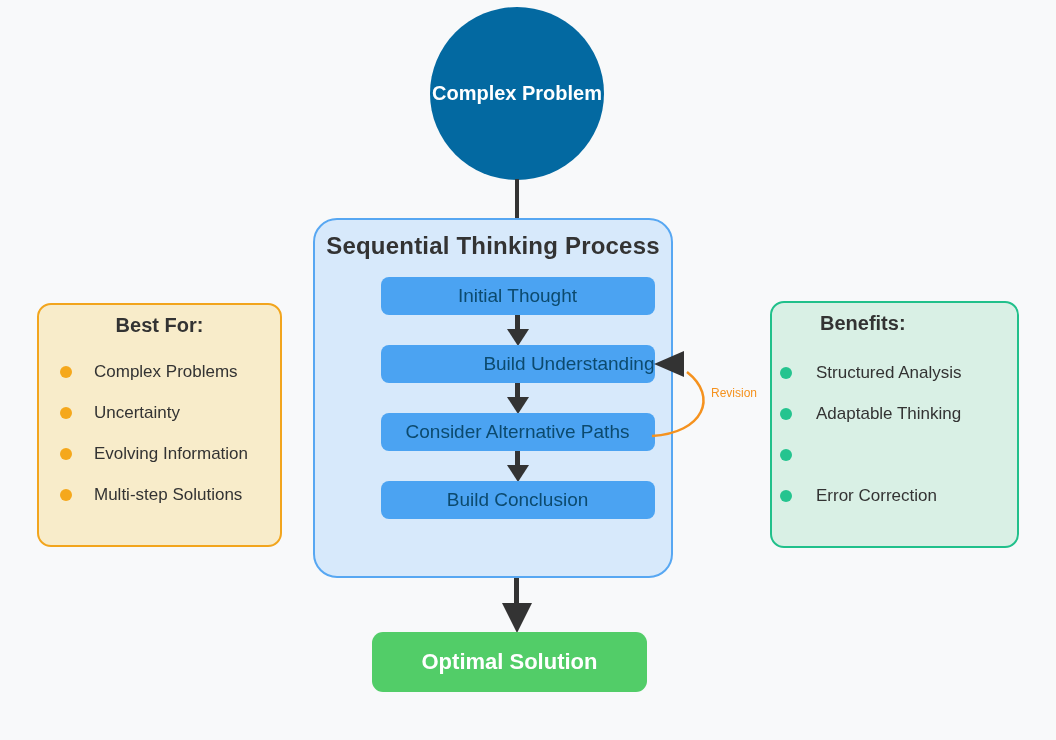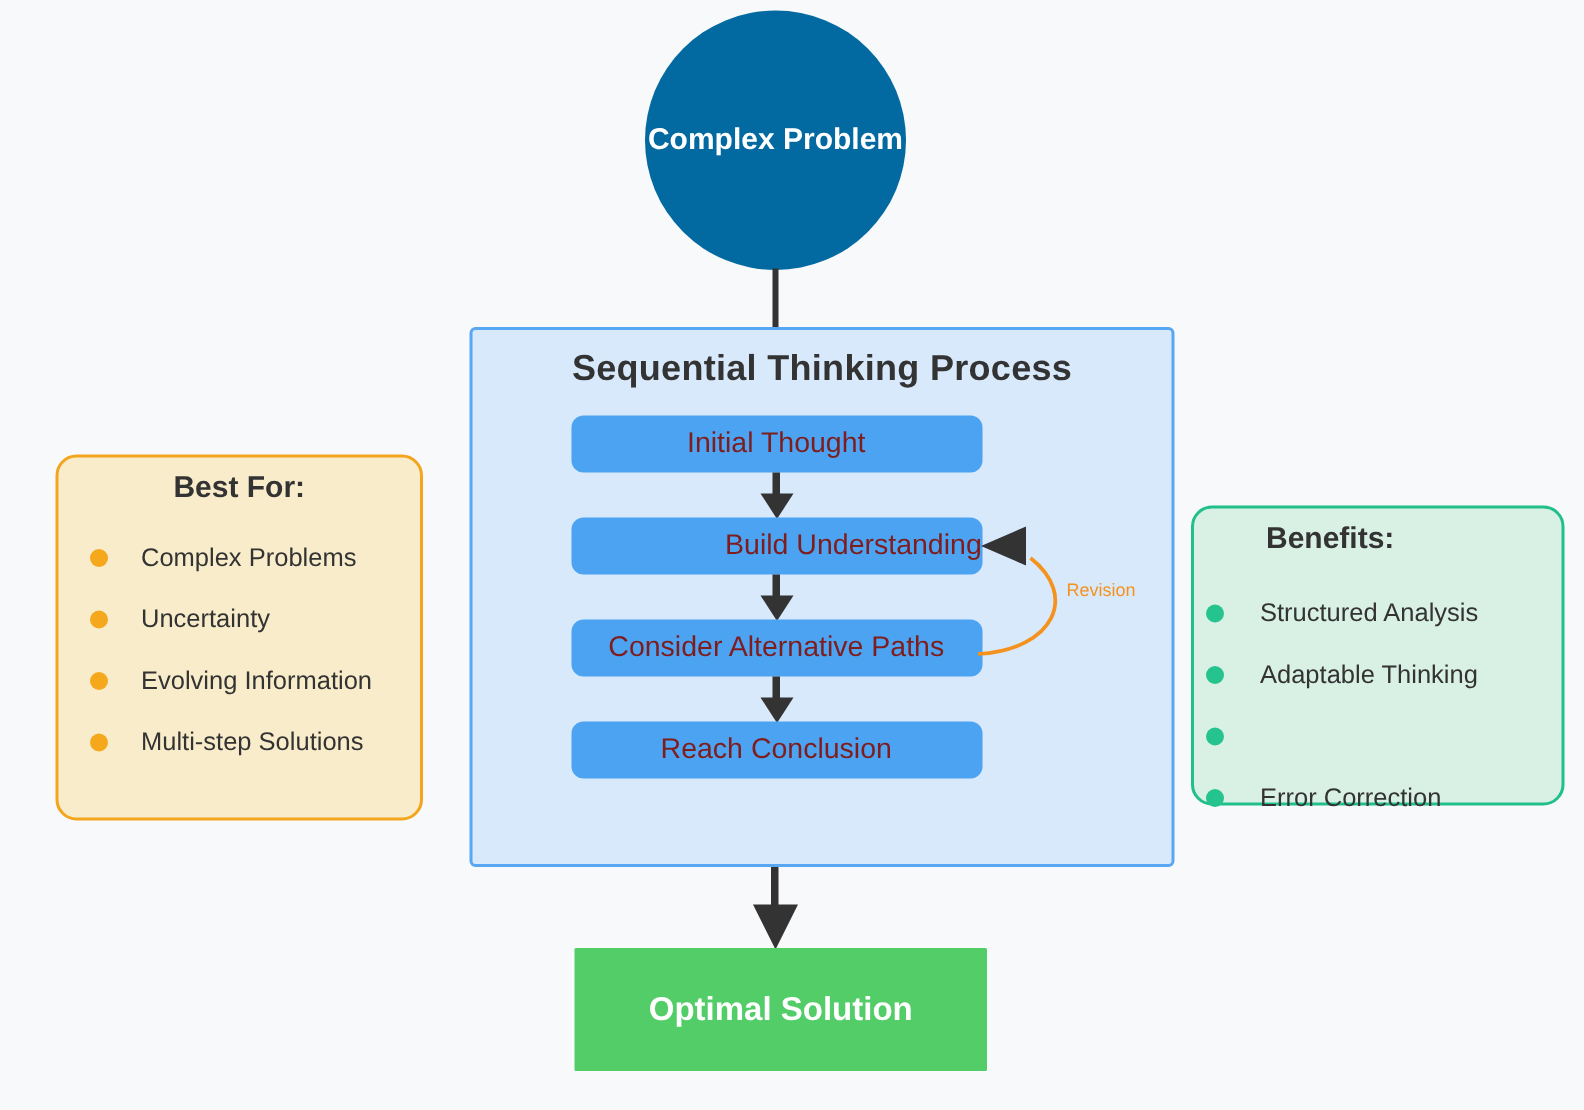--- a/index.html
+++ b/index.html
@@ -33,34 +33,34 @@
   .big-line { left: 514px; top: 578px; width: 5px; height: 28px; }
   .big-tri {
     position: absolute; left: 502px; top: 603px; width: 0; height: 0;
     border-left: 15px solid transparent; border-right: 15px solid transparent;
     border-top: 30px solid #333333;
   }
 
   
   .process-container {
     position: absolute; left: 313px; top: 218px;
-    width: 470px; height: 360px; box-sizing: border-box;
-    background: #d7e9fb; border: 2.5px solid #57a7f2; border-radius: 4px;
+    width: 360px; height: 360px; box-sizing: border-box;
+    background: #d7e9fb; border: 2.5px solid #57a7f2; border-radius: 24px;
   }
   .process-title {
     position: absolute; left: 0; right: 0; top: 12px;
     text-align: center; font-size: 24px; font-weight: bold; color: #333333;
     letter-spacing: 0.2px;
   }
   .step {
     position: absolute; left: 65.5px; width: 274px; height: 38px;
     background: #4ba3f2; border-radius: 8px;
     display: flex; align-items: center; justify-content: center;
   }
-  .step span { color: #7f1d1d; font-size: 19px; font-weight: 500; }
+  .step span { color: #0c4a6e; font-size: 19px; font-weight: 500; }
   .step-1 { top: 56.5px; }
   .step-2 { top: 124.5px; justify-content: flex-end; }
   .step-3 { top: 192.5px; }
   .step-4 { top: 260.5px; }
   .step-line { position: absolute; left: 200.25px; width: 4.5px; height: 15px; background: #333333; }
   .sl-1 { top: 94.5px; }  .st-1 { left: 191.5px; top: 108.5px; }
   .sl-2 { top: 162.5px; } .st-2 { left: 191.5px; top: 176.5px; }
   .sl-3 { top: 230.5px; } .st-3 { left: 191.5px; top: 244.5px; }
 
   
@@ -72,22 +72,22 @@
 
   
   .panel {
     position: absolute; box-sizing: border-box; border-radius: 14px; padding-left: 19px;
   }
   .panel-best {
     left: 37px; top: 303px; width: 245px; height: 244px;
     background: #f8ecca; border: 2.5px solid #f2a51d;
   }
   .panel-benefits {
-    left: 794px; top: 301px; width: 249px; height: 200px;
-    background: #d9f0e5; border: 2.5px solid #21c08b; margin-top: 36px;
+    left: 770px; top: 301px; width: 249px; height: 247px;
+    background: #d9f0e5; border: 2.5px solid #21c08b;
   }
   .panel-title {
     position: absolute; left: 0; right: 0; top: 9px;
     font-size: 20px; font-weight: bold; color: #333333;
   }
   .panel-best .panel-title { text-align: center; }
   .panel-benefits .panel-title { text-align: left; padding-left: 48px; }
   .panel-list {
     position: absolute; left: 0; right: 0; margin: 0; padding: 0; list-style: none;
   }
@@ -96,22 +96,22 @@
   .panel-list li { display: flex; align-items: center; height: 41px; }
   .bullet {
     width: 12px; height: 12px; border-radius: 50%; flex: 0 0 12px;
   }
   .panel-best .bullet { margin-left: 21px; margin-right: 22px; background: #f5a81c; }
   .panel-benefits .bullet { margin-left: 8px; margin-right: 24px; background: #25c48f; }
   .panel-list li span.item-label { font-size: 17px; color: #333333; }
 
   
   .node-solution {
-    position: absolute; left: 383px; top: 632px;
-    width: 275px; height: 82px; border-radius: 1px;
+    position: absolute; left: 372px; top: 632px;
+    width: 275px; height: 60px; border-radius: 11px;
     background: #52cd68;
     display: flex; align-items: center; justify-content: center;
   }
   .node-solution span { color: #ffffff; font-size: 22px; font-weight: bold; }
 </style>
 </head>
 <body>
 
 <div class="canvas">
 
@@ -136,21 +136,21 @@
     <div class="step-line sl-2"></div>
     <div class="tri-down st-2"></div>
 
     <div class="step step-3">
       <span>Consider Alternative Paths</span>
     </div>
     <div class="step-line sl-3"></div>
     <div class="tri-down st-3"></div>
 
     <div class="step step-4">
-      <span>Reach Conclusion</span>
+      <span>Build Conclusion</span>
     </div>
   </div>
 
   <svg class="revision-svg" viewBox="0 0 1056 740">
     <path d="M 652 436 C 703 433 719 397 687 372" fill="none" stroke="#f5921e" stroke-width="2.5"></path>
     <polygon points="654,364 684,351 684,377" fill="#333333"></polygon>
   </svg>
   <div class="revision-label">Revision</div>
 
   <div class="panel panel-best">

